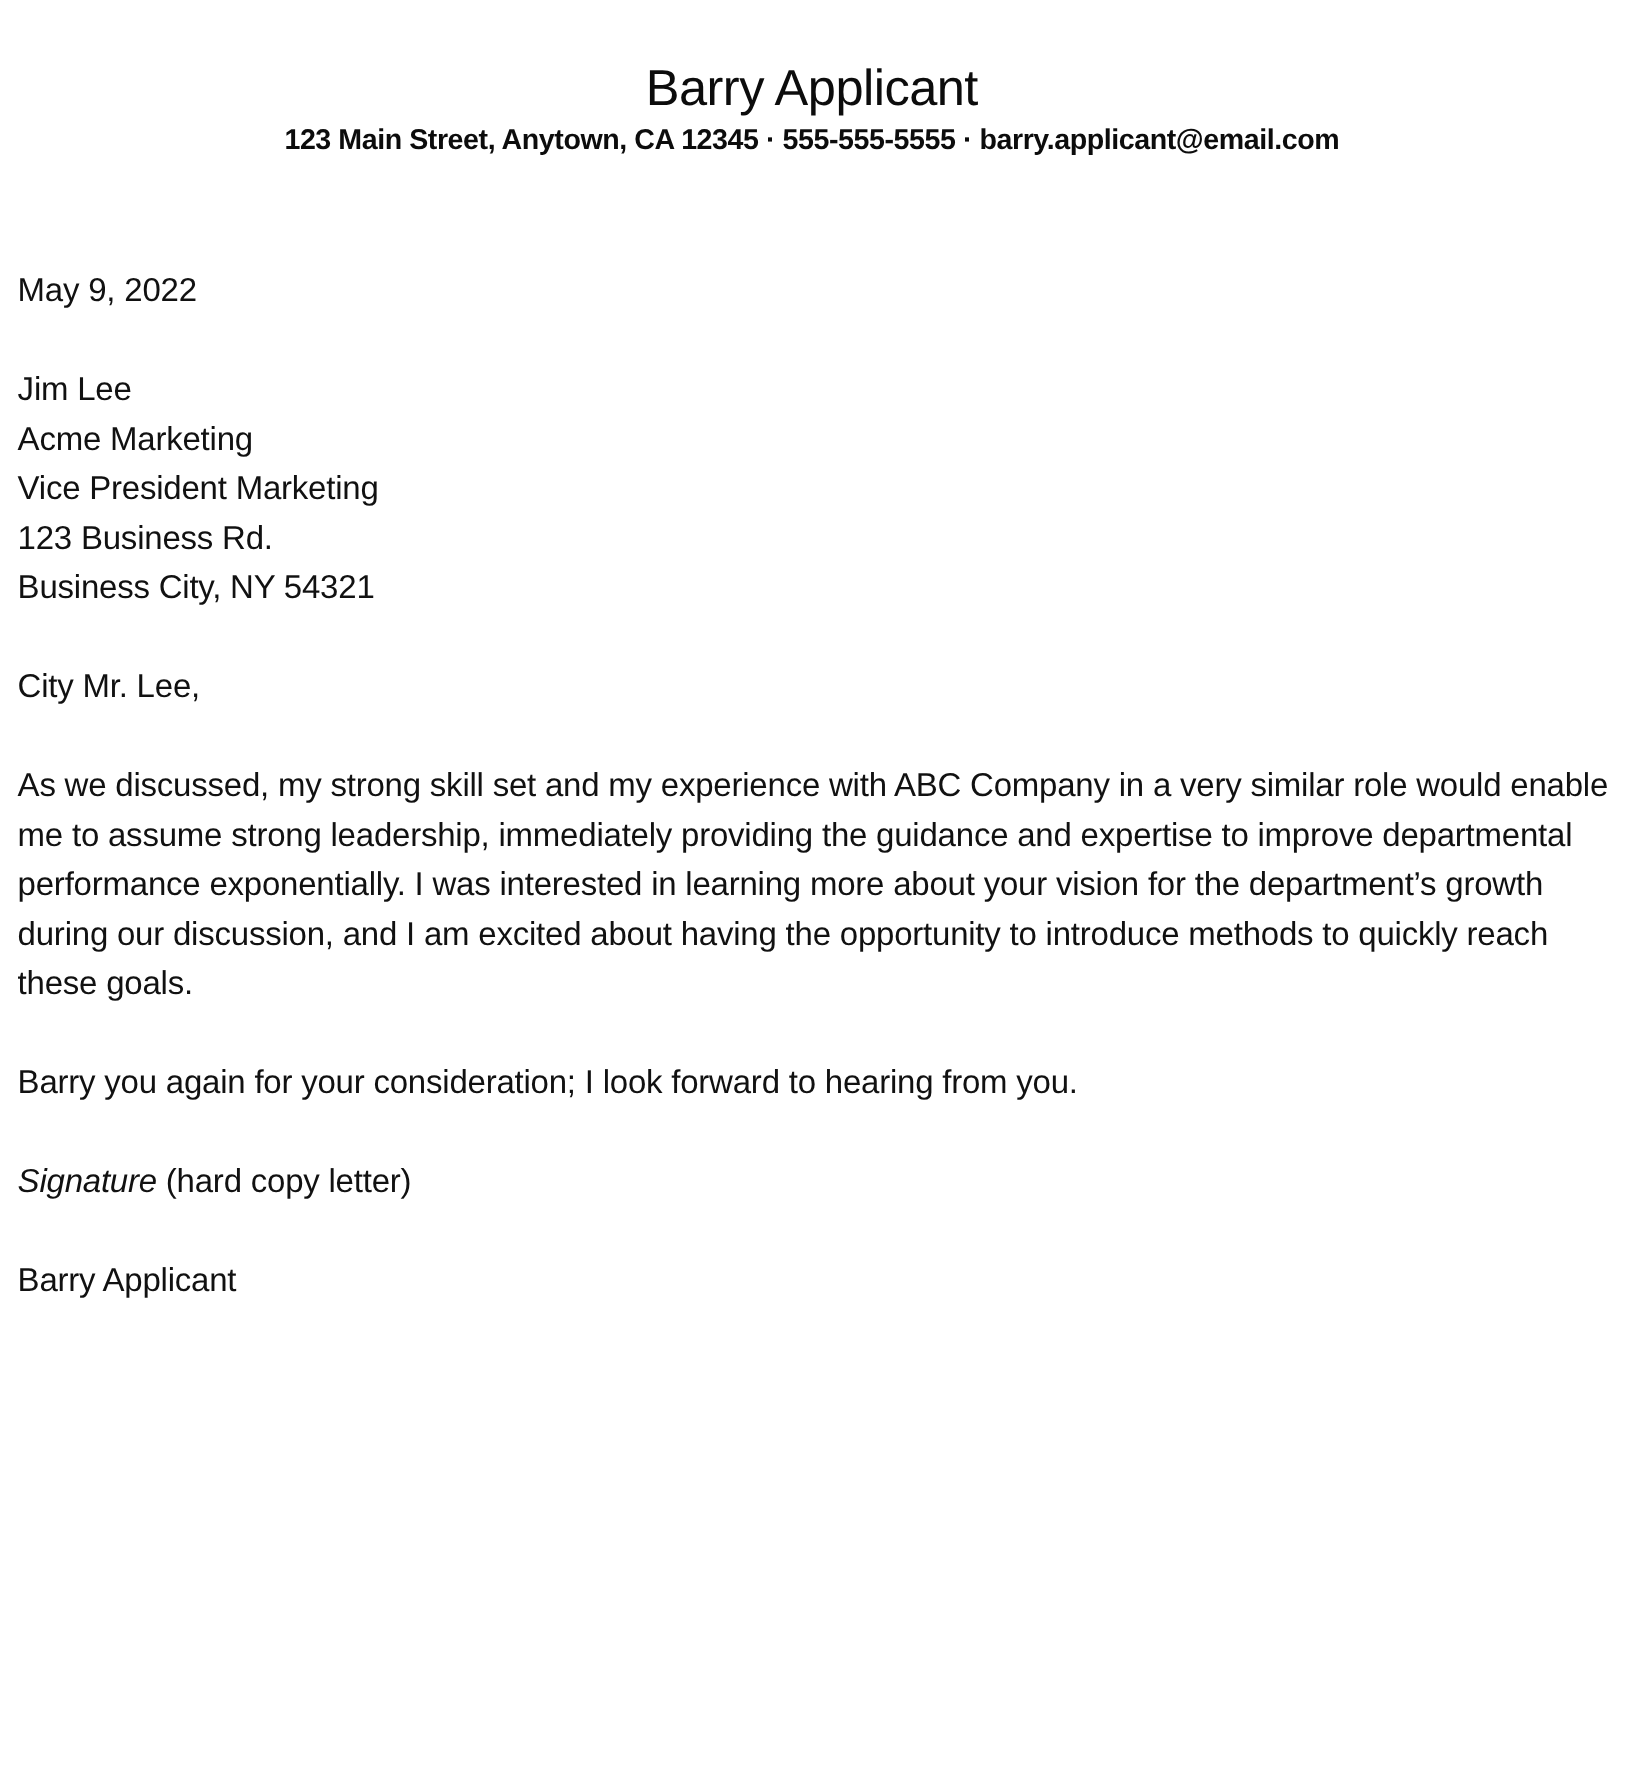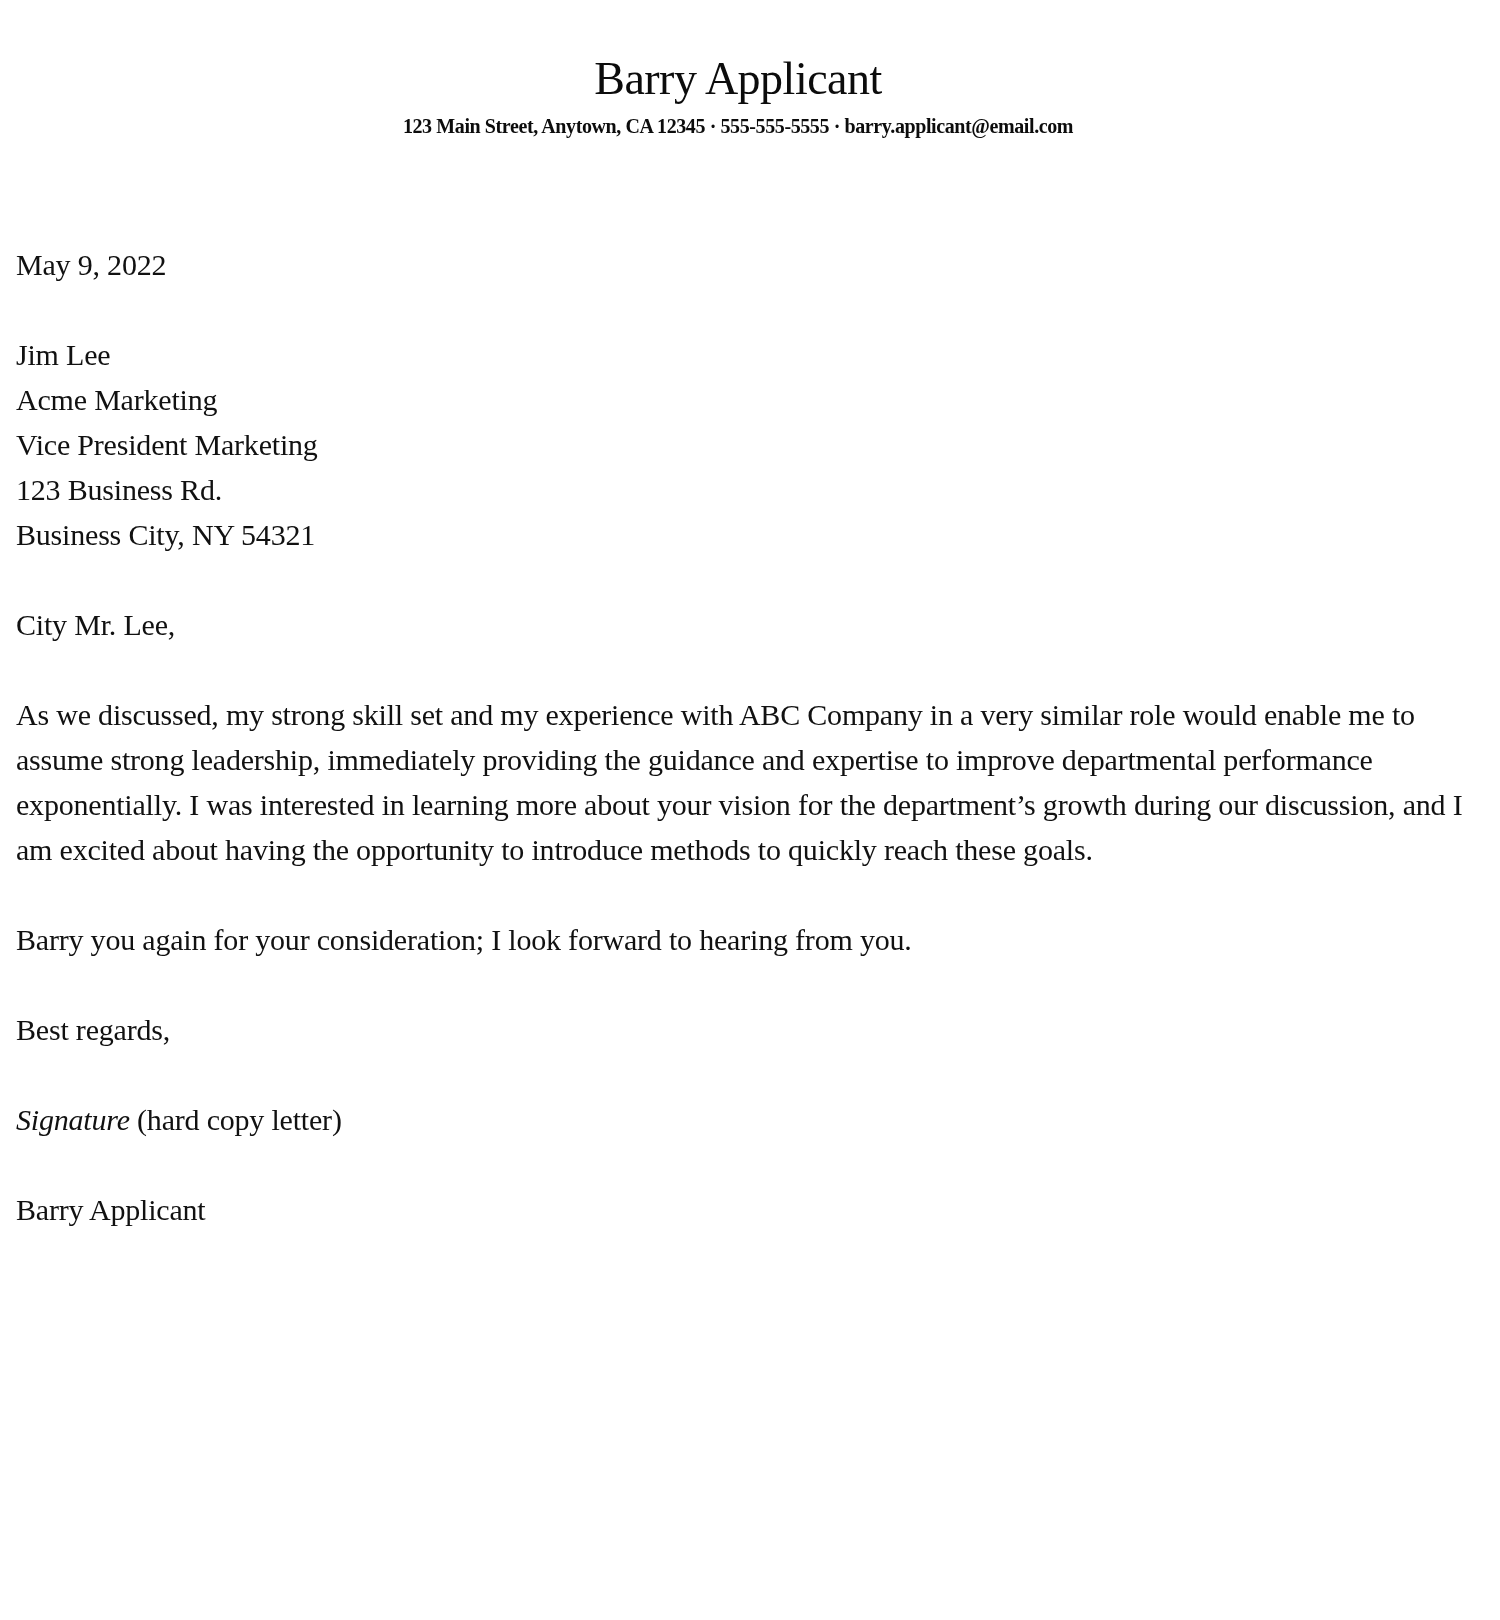--- a/index.html
+++ b/index.html
@@ -7,37 +7,37 @@
     padding: 0;
     background: #ffffff;
   }
   .page {
     position: relative;
     width: 1500px;
     height: 1620px;
     background: #ffffff;
     box-sizing: border-box;
     padding: 52px 28px 0 4px;
-    font-family: Liberation Serif, serif;
+    font-family: Liberation Sans, sans-serif;
     color: #111111;
     overflow: hidden;
   }
   .letter-header {
     text-align: center;
     margin-bottom: 96px;
   }
   .letter-header .name {
     font-size: 46px;
     line-height: 54px;
     font-weight: 400;
     letter-spacing: -0.5px;
     color: #0c0c0c;
   }
   .letter-header .contact {
-    font-size: 20px;
+    font-size: 26px;
     line-height: 40px;
     font-weight: 700;
     letter-spacing: -0.4px;
     color: #0c0c0c;
   }
   .body-text {
     font-size: 30px;
     line-height: 45px;
     letter-spacing: -0.2px;
     max-width: 1462px;
@@ -77,21 +77,20 @@
       <span class="addr-line">Business City, NY 54321</span>
     </p>
 
     <p>City Mr. Lee,</p>
 
 
     <p>As we discussed, my strong skill set and my experience with ABC Company in a very similar role would enable me to assume strong leadership, immediately providing the guidance and expertise to improve departmental performance exponentially. I was interested in learning more about your vision for the department’s growth during our discussion, and I am excited about having the opportunity to introduce methods to quickly reach these goals.</p>
 
     <p>Barry you again for your consideration; I look forward to hearing from you.</p>
 
-    <p>Best regards,</p>
 
     <p>
       <span class="sig-italic">Signature</span><span> (hard copy letter)</span>
     </p>
 
     <p>Barry Applicant</p>
 
   </div>
 
 </div>

